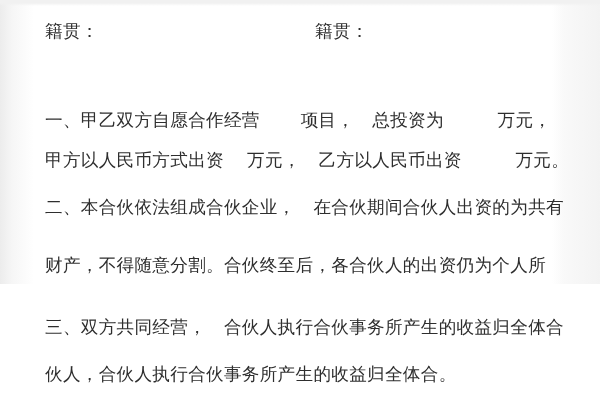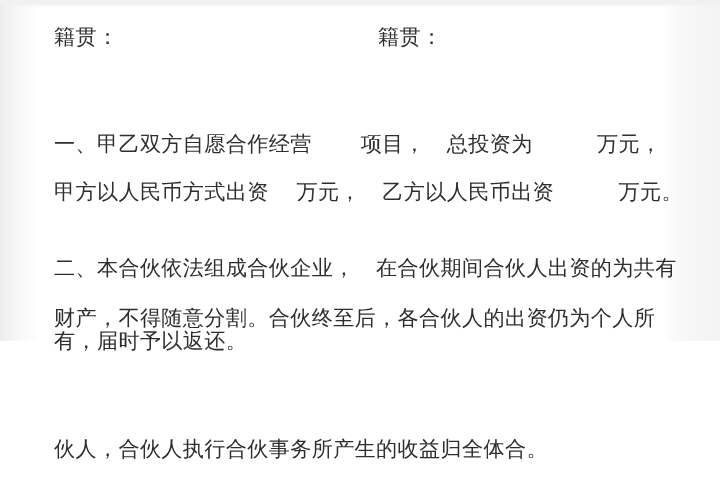--- a/index.html
+++ b/index.html
@@ -27,35 +27,35 @@
     line-height: 19px;
     letter-spacing: 0.3px;
     white-space: pre;
     font-weight: 500;
   }
   .l1a { top: 22px; }
   .l1b { top: 22px; left: 315px; }
   .l2  { top: 66px; }
   .l3  { top: 111px; }
   .l4  { top: 151px; }
-  .l5  { top: 214px; }
+  .l5  { top: 198px; }
   .l6  { top: 256px; }
   .l7  { top: 275px; }
   .l8  { top: 318px; }
   .l9  { top: 365px; }
 </style>
 </head>
 <body>
 
 <div class="page">
   <div class="line l1a">籍贯：</div>
   <div class="line l1b">籍贯：</div>
 
 
   <div class="line l4">甲方以人民币方式出资　 万元，　乙方以人民币出资　　　万元。</div>
   <div class="line l3">一、甲乙双方自愿合作经营　　 项目，　总投资为　　　万元，</div>
 
   <div class="line l5">二、本合伙依法组成合伙企业，　在合伙期间合伙人出资的为共有</div>
   <div class="line l6">财产，不得随意分割。合伙终至后，各合伙人的出资仍为个人所</div>
-  <div class="line l7">有，届时予以返还。</div>
 
+  <div class="line l8">三、双方共同经营，　合伙人执行合伙事务所产生的收益归全体合</div>
   <div class="line l9">伙人，合伙人执行合伙事务所产生的收益归全体合。</div>
 </div>
 
 </body></html>

